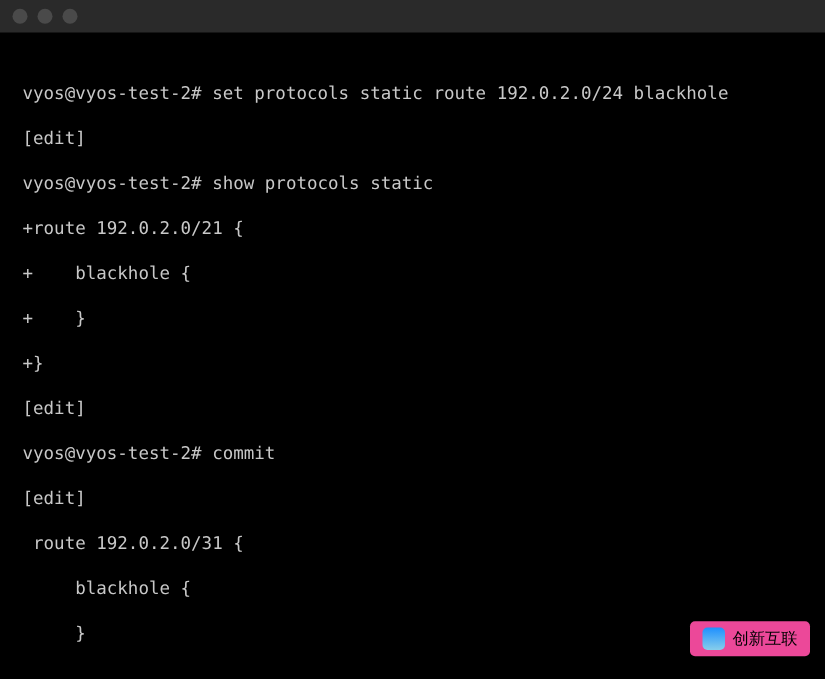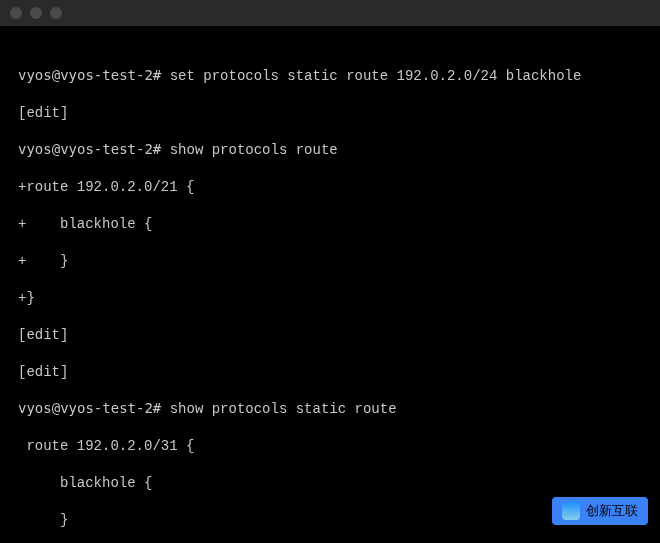--- a/index.html
+++ b/index.html
@@ -26,27 +26,27 @@
       width: 12px;
       height: 12px;
       border-radius: 50%;
       background: #4a4a4a;
     }
     .terminal {
       padding: 22px 18px 10px 18px;
       white-space: pre;
     }
     .prompt-segment { color: #c8c8c8; }
-    .plain { color: #c8c8c8; font-family: Liberation Mono, monospace; }
+    .plain { color: #c8c8c8; }
     .line { min-height: 18px; }
     .watermark {
       position: absolute;
       right: 12px;
       bottom: 18px;
-      background: #3b82f6;
+      background: #ec4899;
       color: #000;
       font-family: -apple-system, Arial, sans-serif;
       font-size: 13px;
       font-weight: 500;
       padding: 5px 10px;
       border-radius: 4px;
       display: flex;
       align-items: center;
       gap: 6px;
     }
@@ -63,28 +63,28 @@
 
 <div class="titlebar">
   <span class="dot"></span>
   <span class="dot"></span>
   <span class="dot"></span>
 </div>
 
 <div class="terminal">
 <div class="line"><span class="prompt-segment">vyos@vyos-test-2#</span><span class="plain"> set protocols static route 192.0.2.0/24 blackhole</span></div>
 <div class="line"><span class="plain">[edit]</span></div>
-<div class="line"><span class="prompt-segment">vyos@vyos-test-2#</span><span class="plain"> show protocols route</span></div>
+<div class="line"><span class="prompt-segment">vyos@vyos-test-2#</span><span class="plain"> show protocols static</span></div>
 <div class="line"><span class="plain">+route 192.0.2.0/21 {</span></div>
 <div class="line"><span class="plain">+    blackhole {</span></div>
 <div class="line"><span class="plain">+    }</span></div>
 <div class="line"><span class="plain">+}</span></div>
 <div class="line"><span class="plain">[edit]</span></div>
+<div class="line"><span class="prompt-segment">vyos@vyos-test-2#</span><span class="plain"> commit</span></div>
 <div class="line"><span class="plain">[edit]</span></div>
-<div class="line"><span class="prompt-segment">vyos@vyos-test-2#</span><span class="plain"> show protocols static route</span></div>
 <div class="line"><span class="plain"> route 192.0.2.0/31 {</span></div>
 <div class="line"><span class="plain">     blackhole {</span></div>
 <div class="line"><span class="plain">     }</span></div>
 
 
 
 
 
 
 

